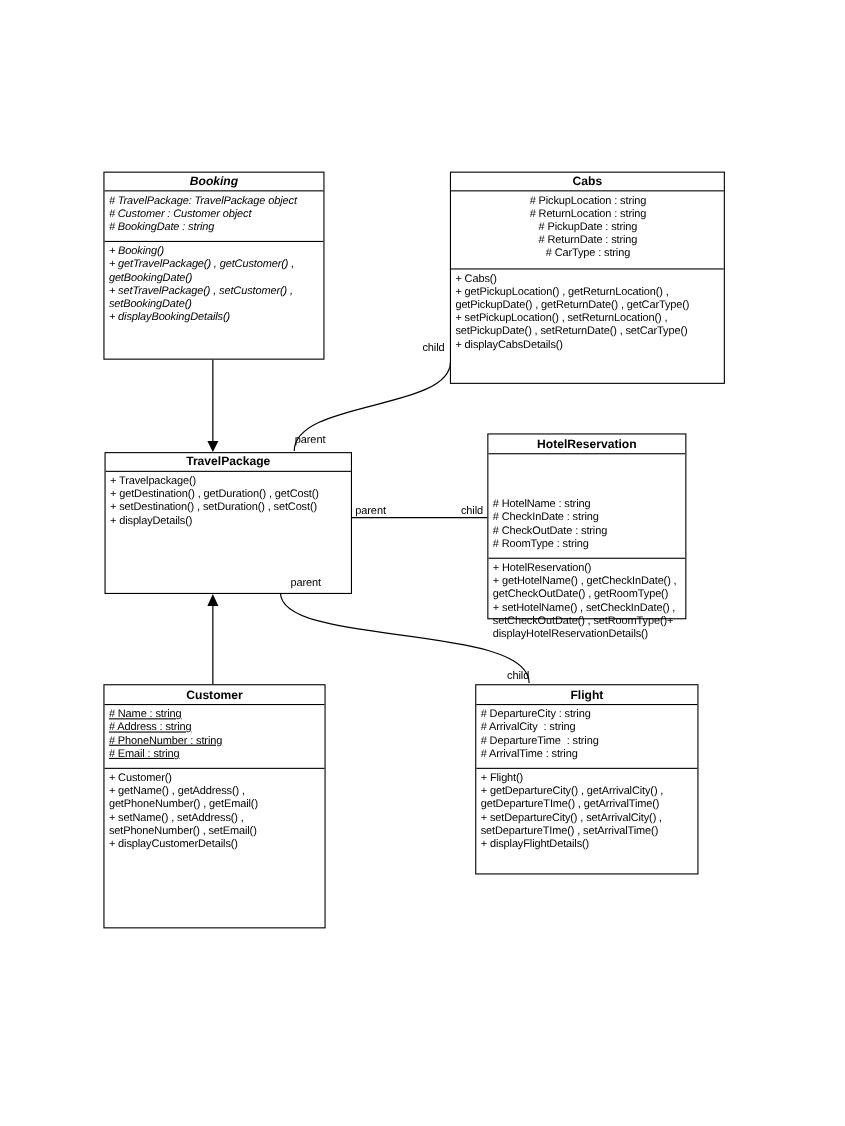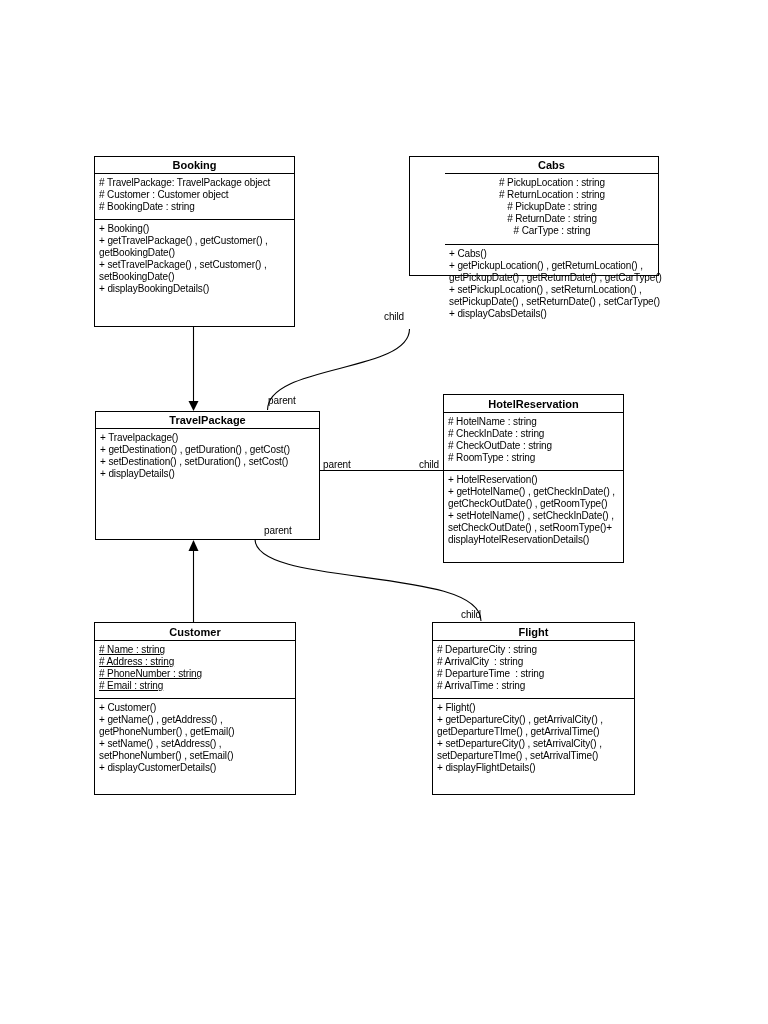--- a/index.html
+++ b/index.html
@@ -41,38 +41,38 @@
     <line x1="319" y1="470.5" x2="443" y2="470.5"></line>
     <path d="M409.5,329 C409.5,373 267.5,364 267.5,410"></path>
     <path d="M255,539 C255,588 481,566 481,621"></path>
   </g>
   <g fill="#000000" stroke="none">
     <polygon points="188.5,401 198.5,401 193.5,411"></polygon>
     <polygon points="188.5,551 198.5,551 193.5,540"></polygon>
   </g>
 </svg>
 
-<div class="uml" style="left:94px;top:156px;width:201px;height:171px;">
+<div class="uml" style="left:94px;top:156px;width:201px;height:171px;font-style:italic;">
   <div class="title" style="height:17px;">Booking</div>
   <div class="attrs" style="height:46px;">
     <div class="ln"># TravelPackage: TravelPackage object</div>
     <div class="ln"># Customer : Customer object</div>
     <div class="ln"># BookingDate : string</div>
   </div>
   <div class="methods">
     <div class="ln">+ Booking()</div>
     <div class="ln">+ getTravelPackage() , getCustomer() ,</div>
     <div class="ln">getBookingDate()</div>
     <div class="ln">+ setTravelPackage() , setCustomer() ,</div>
     <div class="ln">setBookingDate()</div>
     <div class="ln">+ displayBookingDetails()</div>
   </div>
 </div>
 
-<div class="uml" style="left:409px;top:156px;width:250px;height:120px;padding-left:35px;">
+<div class="uml" style="left:409px;top:156px;width:250px;height:193px;">
   <div class="title" style="height:17px;">Cabs</div>
   <div class="attrs" style="height:71px;text-align:center;">
     <div class="ln"># PickupLocation : string</div>
     <div class="ln"># ReturnLocation : string</div>
     <div class="ln"># PickupDate : string</div>
     <div class="ln"># ReturnDate : string</div>
     <div class="ln"># CarType : string</div>
   </div>
   <div class="methods">
     <div class="ln">+ Cabs()</div>
@@ -89,37 +89,37 @@
   <div class="methods">
     <div class="ln">+ Travelpackage()</div>
     <div class="ln">+ getDestination() , getDuration() , getCost()</div>
     <div class="ln">+ setDestination() , setDuration() , setCost()</div>
     <div class="ln">+ displayDetails()</div>
   </div>
 </div>
 
 <div class="uml" style="left:443px;top:394px;width:181px;height:169px;">
   <div class="title" style="height:18px;">HotelReservation</div>
-  <div class="attrs" style="height:58px;">
+  <div class="attrs" style="height:58px;margin-top:37px;">
     <div class="ln"># HotelName : string</div>
     <div class="ln"># CheckInDate : string</div>
     <div class="ln"># CheckOutDate : string</div>
     <div class="ln"># RoomType : string</div>
   </div>
   <div class="methods">
     <div class="ln">+ HotelReservation()</div>
     <div class="ln">+ getHotelName() , getCheckInDate() ,</div>
     <div class="ln">getCheckOutDate() , getRoomType()</div>
     <div class="ln">+ setHotelName() , setCheckInDate() ,</div>
     <div class="ln">setCheckOutDate() , setRoomType()+</div>
     <div class="ln">displayHotelReservationDetails()</div>
   </div>
 </div>
 
-<div class="uml" style="left:94px;top:622px;width:202px;height:173px;">
+<div class="uml" style="left:94px;top:622px;width:202px;height:222px;">
   <div class="title" style="height:18px;">Customer</div>
   <div class="attrs" style="height:58px;text-decoration:underline;">
     <div class="ln"># Name : string</div>
     <div class="ln"># Address : string</div>
     <div class="ln"># PhoneNumber : string</div>
     <div class="ln"># Email : string</div>
   </div>
   <div class="methods">
     <div class="ln">+ Customer()</div>
     <div class="ln">+ getName() , getAddress() ,</div>

